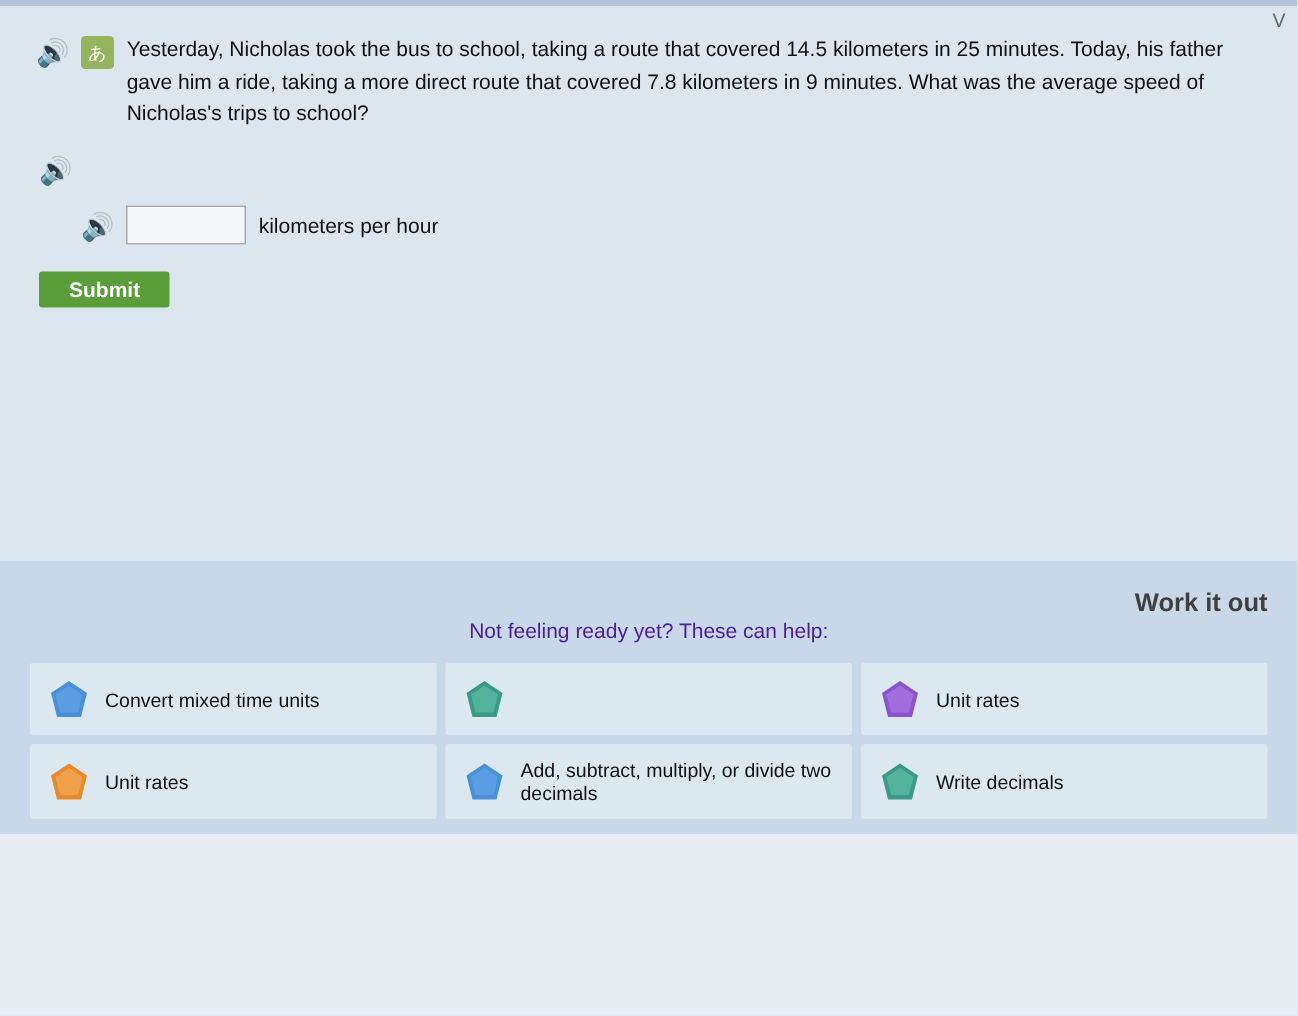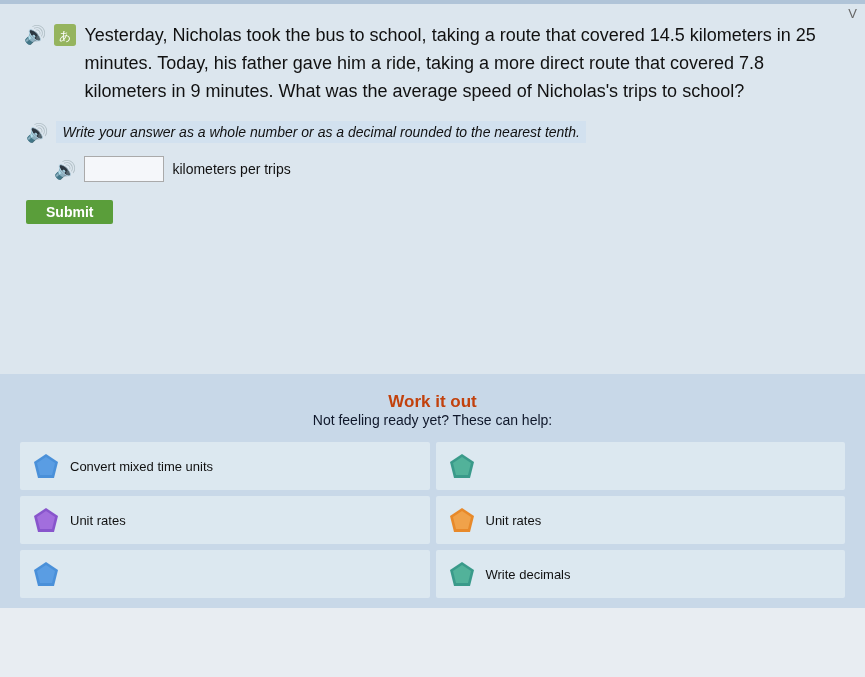--- a/index.html
+++ b/index.html
@@ -40,21 +40,21 @@
     }
 
     .translate-icon {
       width: 22px;
       height: 22px;
       flex-shrink: 0;
       margin-top: 2px;
     }
 
     .question-text {
-      font-size: 18px;
+      font-size: 14px;
       line-height: 1.55;
       color: #111;
     }
 
     .instruction-block {
       display: flex;
       align-items: center;
       gap: 8px;
       margin-bottom: 12px;
       margin-left: 2px;
@@ -108,32 +108,33 @@
     }
 
     .work-it-out-header {
       text-align: center;
       margin-bottom: 4px;
     }
 
     .work-it-out-title {
       font-size: 17px;
       font-weight: bold;
-      color: #c2410c;
+      color: #404040;
+      text-align: right;
     }
 
     .work-it-out-subtitle {
       font-size: 14px;
-      color: #0f172a;
+      color: #4c1d95;
       margin-bottom: 14px;
     }
 
     .help-grid {
       display: grid;
-      grid-template-columns: 1fr 1fr;
+      grid-template-columns: 1fr 1fr 1fr;
       gap: 6px;
       padding-bottom: 10px;
     }
 
     .help-item {
       display: flex;
       align-items: center;
       gap: 10px;
       background: #dce8f0;
       padding: 10px 12px;
@@ -173,27 +174,26 @@
 
     <svg class="translate-icon" viewBox="0 0 24 24" fill="none" xmlns="http://www.w3.org/2000/svg">
       <rect width="24" height="24" rx="3" fill="#88aa44" opacity="0.85"></rect>
       <text x="12" y="17" text-anchor="middle" fill="white" font-size="13" font-family="Arial">あ</text>
     </svg>
     <span class="question-text">Yesterday, Nicholas took the bus to school, taking a route that covered 14.5 kilometers in 25 minutes. Today, his father gave him a ride, taking a more direct route that covered 7.8 kilometers in 9 minutes. What was the average speed of Nicholas's trips to school?</span>
   </div>
 
   <div class="instruction-block">
     <span class="speaker-icon">🔊</span>
-    <span class="instruction-text">Write your answer as a whole number or as a decimal rounded to the nearest tenth.</span>
   </div>
 
   <div class="answer-block">
     <span class="speaker-icon">🔊</span>
     <input type="text" class="answer-input" placeholder="" style="">
-    <span class="answer-label">kilometers per trips</span>
+    <span class="answer-label">kilometers per hour</span>
   </div>
 
   <button class="submit-btn">Submit</button>
 </div>
 
 <div class="work-it-out-section">
   <div class="work-it-out-header">
     <div class="work-it-out-title">Work it out</div>
     <div class="work-it-out-subtitle">Not feeling ready yet? These can help:</div>
   </div>
@@ -229,20 +229,21 @@
         <polygon points="14,5 23,11 20,23 8,23 5,11" fill="#f8bb6a" opacity="0.5"></polygon>
       </svg>
       <span class="help-text">Unit rates</span>
     </div>
 
     <div class="help-item">
       <svg class="diamond-icon" viewBox="0 0 28 28">
         <polygon points="14,2 26,10 22,26 6,26 2,10" fill="#4a90d9"></polygon>
         <polygon points="14,5 23,11 20,23 8,23 5,11" fill="#6aaaee" opacity="0.5"></polygon>
       </svg>
+      <span class="help-text">Add, subtract, multiply, or divide two decimals</span>
     </div>
 
     <div class="help-item">
       <svg class="diamond-icon" viewBox="0 0 28 28">
         <polygon points="14,2 26,10 22,26 6,26 2,10" fill="#3a9a8a"></polygon>
         <polygon points="14,5 23,11 20,23 8,23 5,11" fill="#6acaaa" opacity="0.5"></polygon>
       </svg>
       <span class="help-text">Write decimals</span>
     </div>
 

